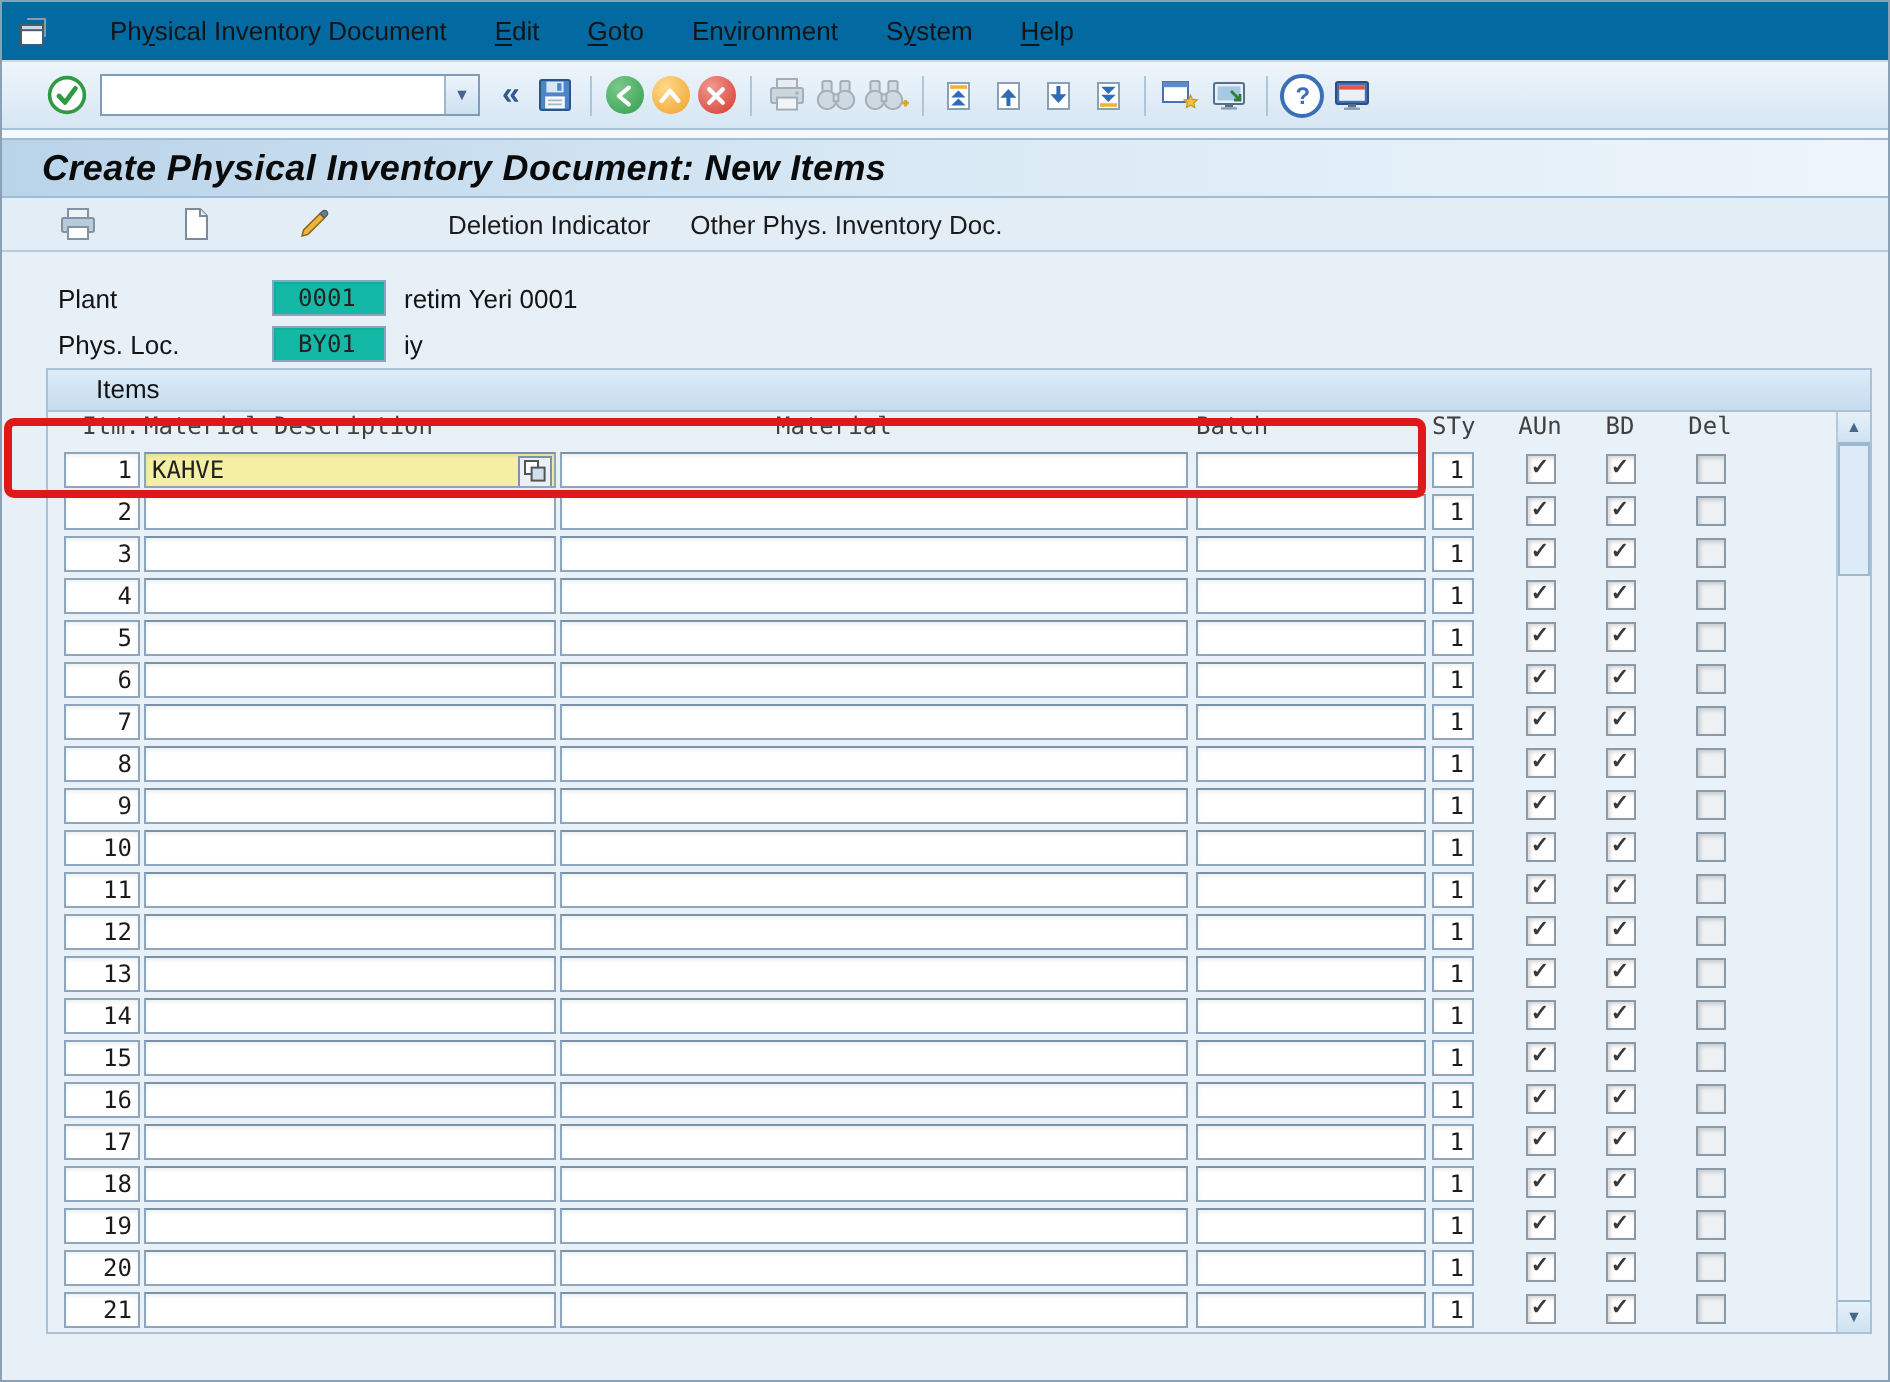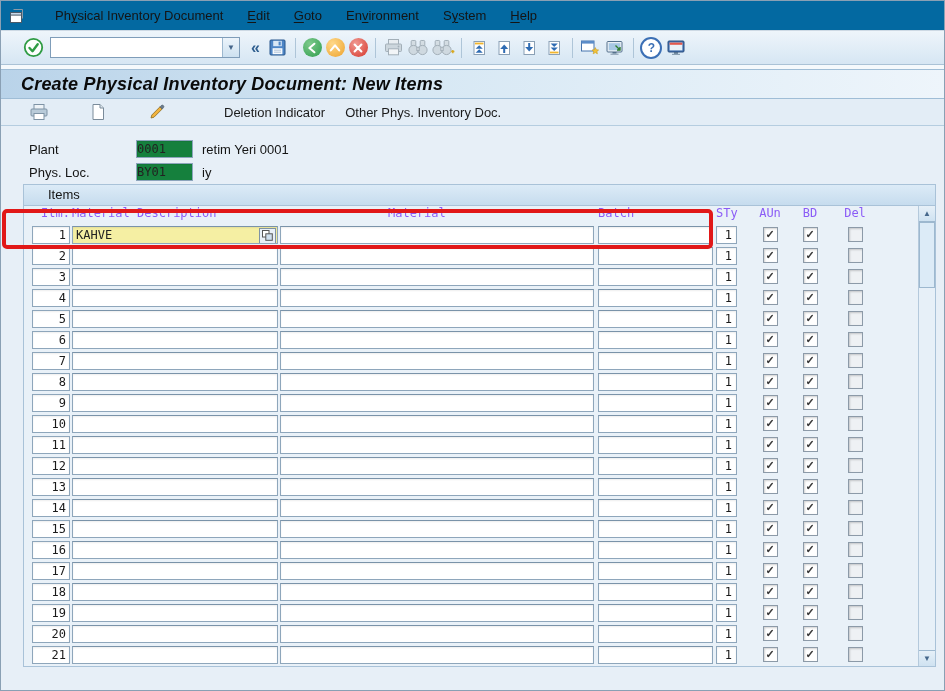--- a/index.html
+++ b/index.html
@@ -40,32 +40,32 @@
   .apptoolbar{position:absolute;left:0;top:98px;right:0;height:27px;background:#e3edf6;
               border-bottom:1px solid #b5cde0;display:flex;align-items:center;padding-left:26px;box-sizing:border-box;gap:31px;}
   .abi{display:inline-flex;align-items:center;justify-content:center;width:24px;height:24px;margin-right:4px;cursor:default;}
   .app-btns{display:flex;align-items:center;margin-left:10px;}
   .app-btn{font-size:13px;color:#1a1a1a;padding:2px 10px;cursor:default;white-space:nowrap;}
 
   
   .content{position:absolute;left:0;top:125px;right:0;bottom:0;background:#e7eff7;}
   .frow{position:absolute;left:28px;display:flex;align-items:center;font-size:13px;color:#141414;}
   .frow .flabel{width:107px;}
-  .fvalue{width:57px;height:18px;border:1px solid #8ca4bc;background:#15803d;font:12px "DejaVu Sans Mono",monospace;
-          color:#222;display:flex;align-items:center;padding-left:0;box-sizing:border-box;
+  .fvalue{width:57px;height:18px;border:1px solid #8ca4bc;background:#14b8a6;font:12px "DejaVu Sans Mono",monospace;
+          color:#222;display:flex;align-items:center;padding-left:12px;box-sizing:border-box;
           box-shadow:inset 1px 1px 0 rgba(0,0,0,0.06);}
   .fdesc{margin-left:9px;}
 
   
   .items-panel{position:absolute;left:22px;right:8px;top:58px;height:483px;border:1px solid #a9c2d8;
                background:#e9f1f8;box-sizing:border-box;}
   .items-title{height:20px;line-height:20px;padding-left:24px;font-size:13px;color:#141414;
                background:linear-gradient(#dcebf7,#c6dcee);border-bottom:1px solid #a9c2d8;}
   .thead{display:flex;height:18px;line-height:18px;padding-left:8px;
-         font:12px "DejaVu Sans Mono",monospace;color:#8b5cf6;white-space:nowrap;}
+         font:12px "DejaVu Sans Mono",monospace;color:#404040;white-space:nowrap;}
   .thead .th{flex:none;overflow:visible;}
   .tbody{padding-left:8px;}
   .trow{display:flex;align-items:center;height:21px;}
   .trow > *{flex:none;box-sizing:border-box;}
 
   .c-itm{width:38px;}
   .c-mat{width:206px;margin-left:2px;}
   .c-desc{width:314px;margin-left:2px;}
   .c-batch{width:115px;margin-left:4px;}
   .c-sty{width:21px;margin-left:3px;}

